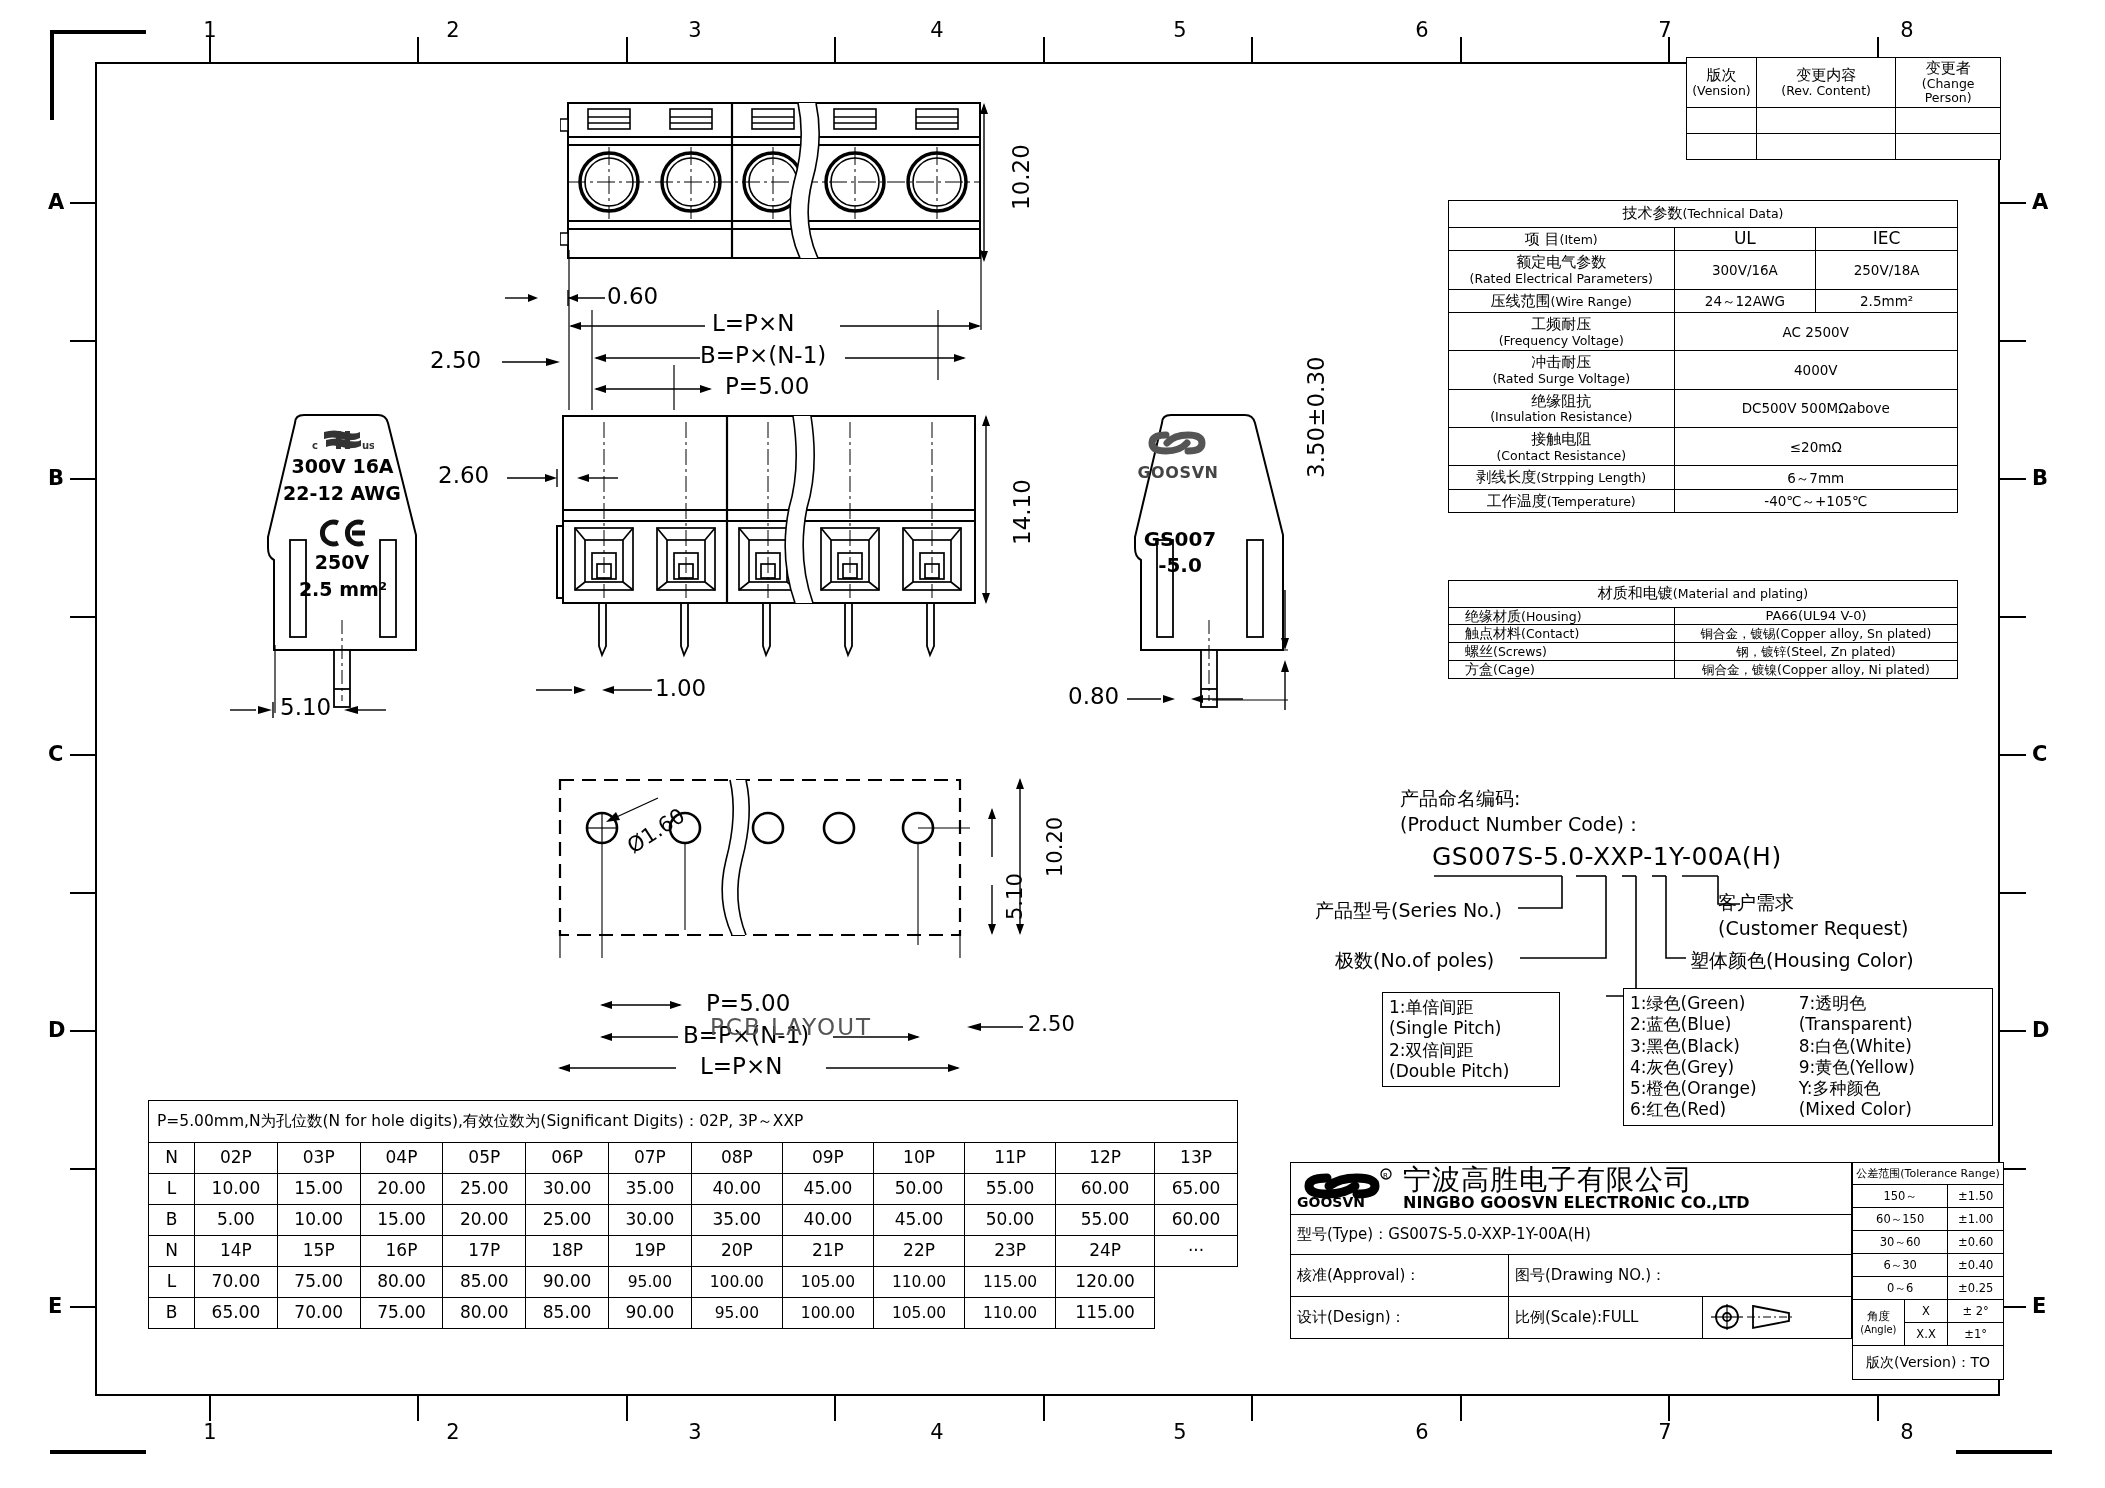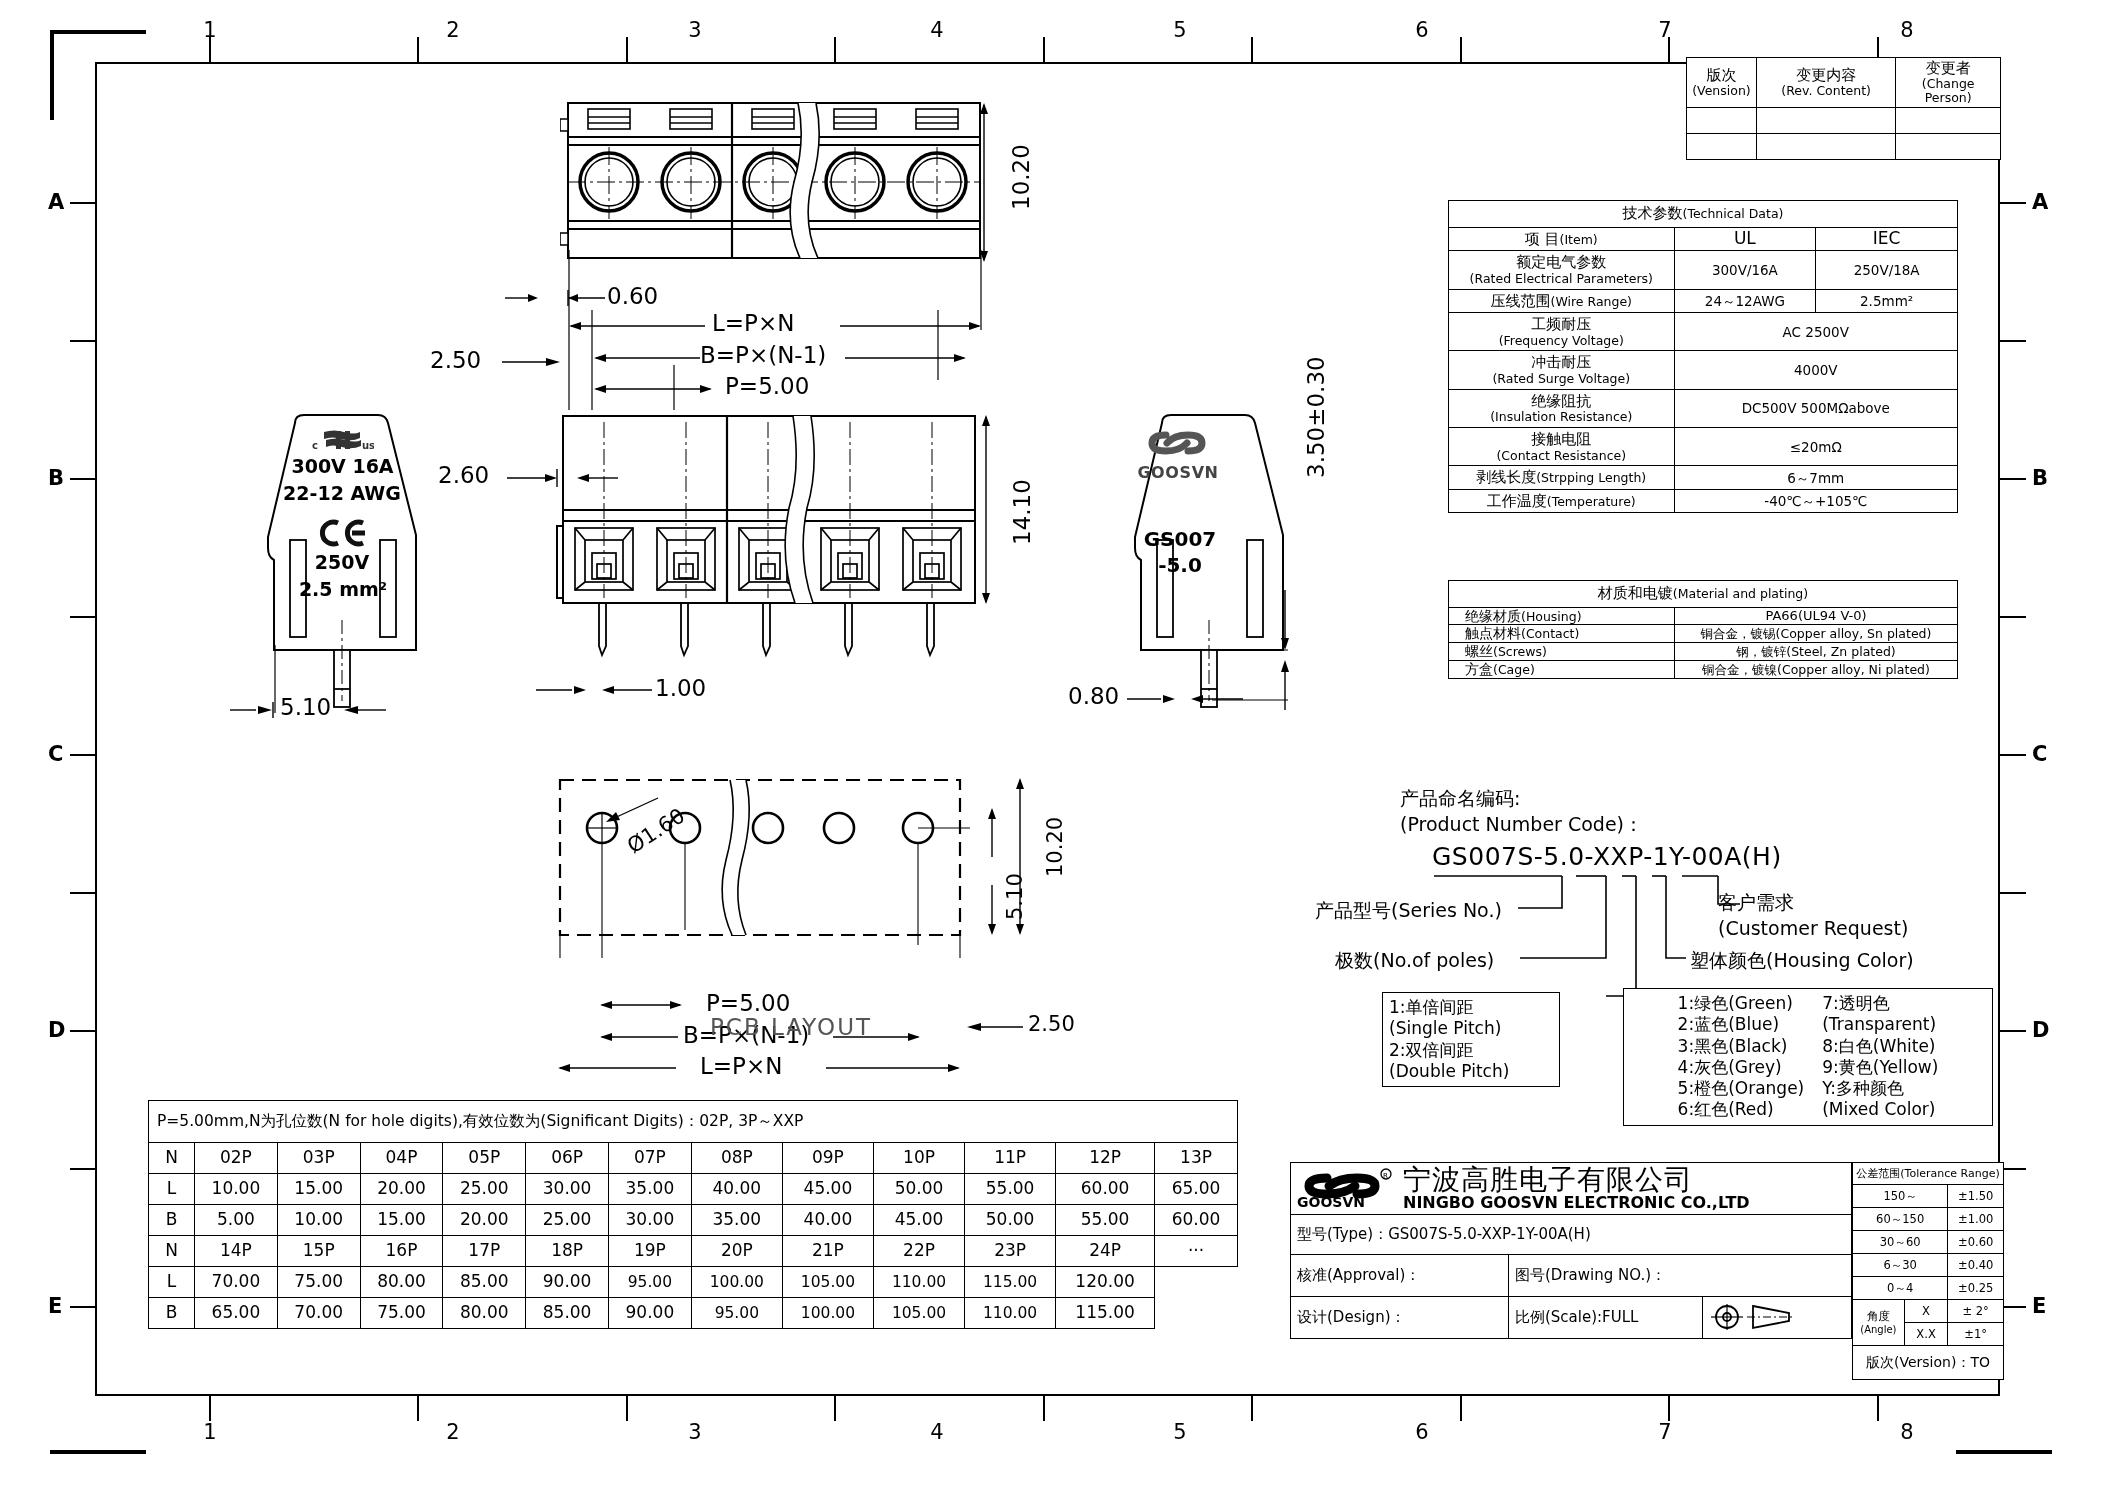--- a/index.html
+++ b/index.html
@@ -842,21 +842,21 @@
 <div class="pc-line" style="left:1718px;top:917px;">(Customer Request)</div>
 <div class="pc-line" style="left:1690px;top:948px;">塑体颜色(Housing Color)</div>
 
 <div class="pc-box" style="left:1382px;top:992px;width:178px;">
   <div>1:单倍间距</div>
   <div> (Single Pitch)</div>
   <div>2:双倍间距</div>
   <div> (Double Pitch)</div>
 </div>
 
-<div class="pc-box" style="left:1623px;top:988px;width:370px;display:flex;gap:18px;justify-content:center;">
+<div class="pc-box" style="left:1623px;top:988px;width:370px;display:flex;gap:42px;">
   <div>
     <div>1:绿色(Green)</div>
     <div>2:蓝色(Blue)</div>
     <div>3:黑色(Black)</div>
     <div>4:灰色(Grey)</div>
     <div>5:橙色(Orange)</div>
     <div>6:红色(Red)</div>
   </div>
   <div>
     <div>7:透明色</div>
@@ -1034,21 +1034,21 @@
       </tr>
   <tr>
         <td colspan="2">30～60</td>
         <td>±0.60</td>
       </tr>
   <tr>
         <td colspan="2">6～30</td>
         <td>±0.40</td>
       </tr>
   <tr>
-        <td colspan="2">0～4</td>
+        <td colspan="2">0～6</td>
         <td>±0.25</td>
       </tr>
   <tr>
     <td rowspan="2" style="width:52px;line-height:1.1;">
       <span></span>
       <span>角度</span><br>
       <span style="font-size:10px;">(Angle)</span>
     </td>
     <td style="width:44px;">X</td>
     <td>± 2°</td>

